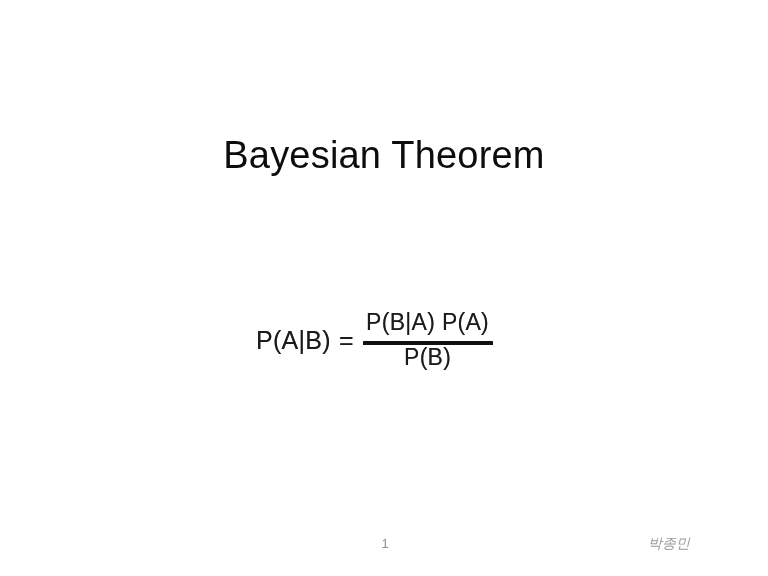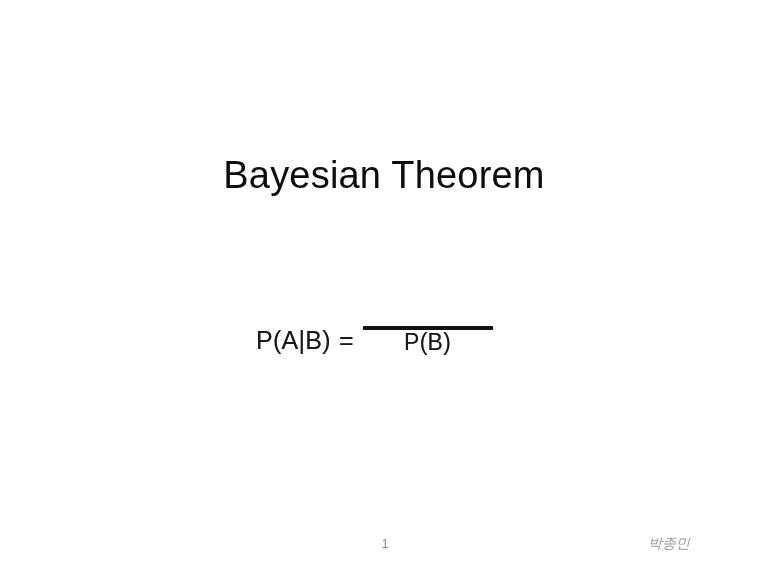--- a/index.html
+++ b/index.html
@@ -19,21 +19,21 @@
     width: 768px;
     height: 576px;
     background: #ffffff;
     box-sizing: border-box;
   }
 
   
   .slide-title {
     position: absolute;
     left: 0;
-    top: 152px;
+    top: 132px;
     width: 768px;
     text-align: center;
     font-size: 38px;
     font-weight: 400;
     line-height: 46px;
     letter-spacing: 0.2px;
     color: #0d0d0d;
     white-space: nowrap;
   }
 
@@ -137,20 +137,21 @@
 
   <div class="slide-title">Bayesian Theorem</div>
 
   <div class="formula-block">
 
     <span class="formula-lhs">P(A|B)</span>
 
     <span class="formula-equals">=</span>
 
     <span class="fraction">
+      <span class="fraction-numerator">P(B|A) P(A)</span>
       <span class="fraction-bar"></span>
       <span class="fraction-denominator">P(B)</span>
     </span>
 
   </div>
 
   <div class="page-number">1</div>
 
   <div class="author-name">박종민</div>
 

